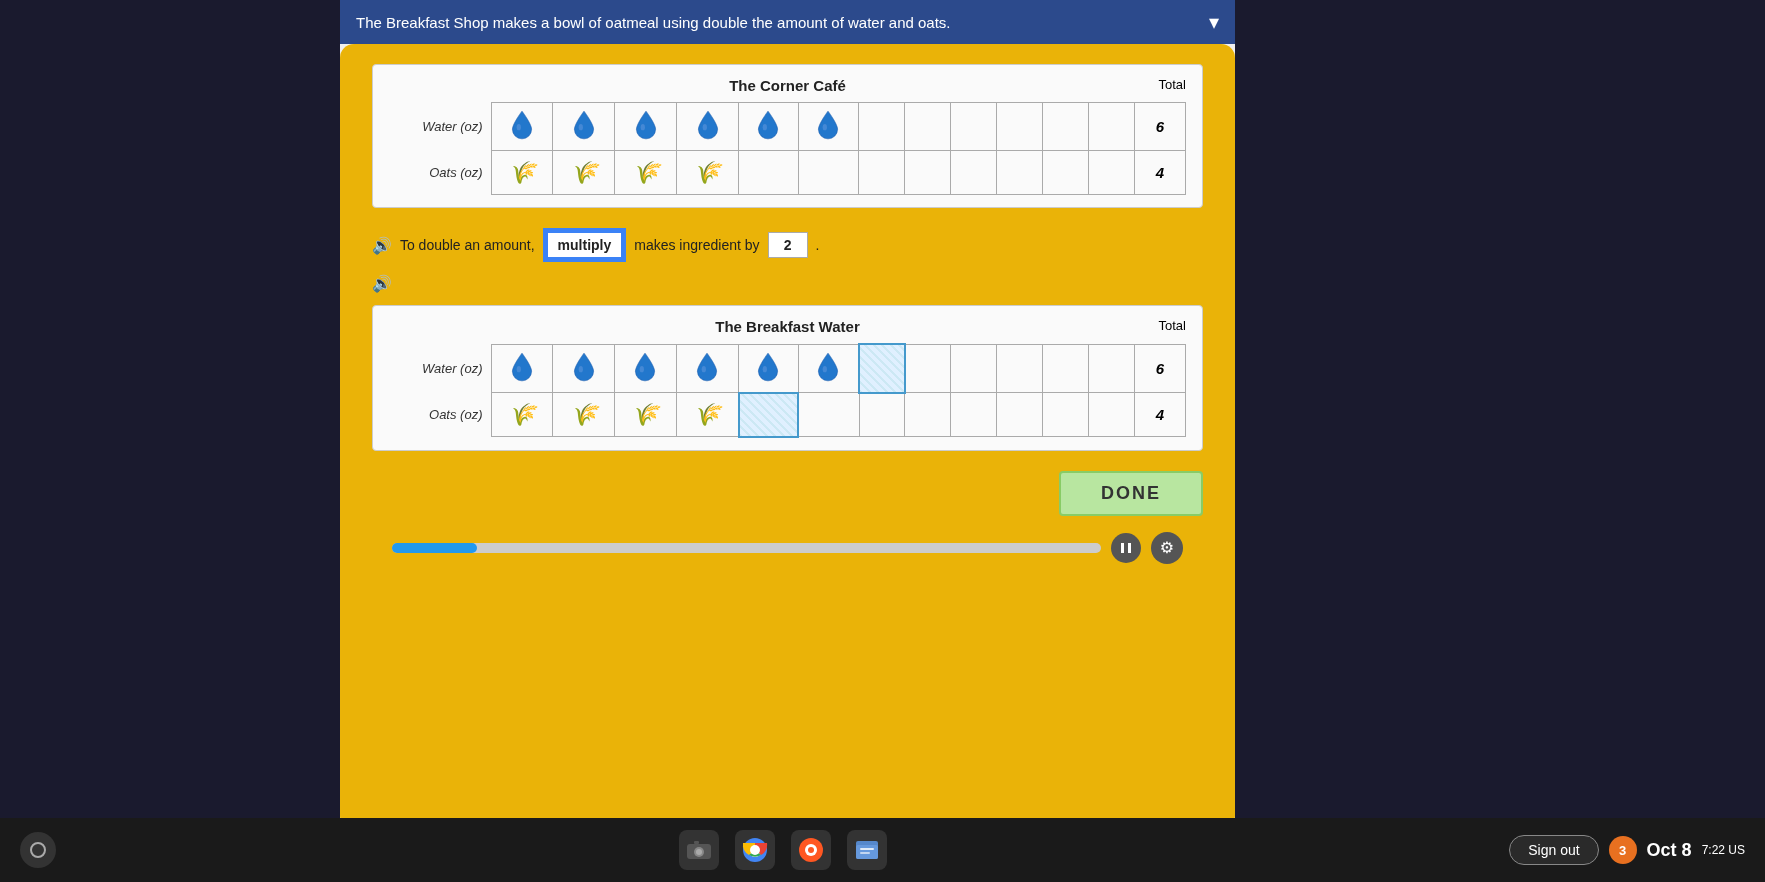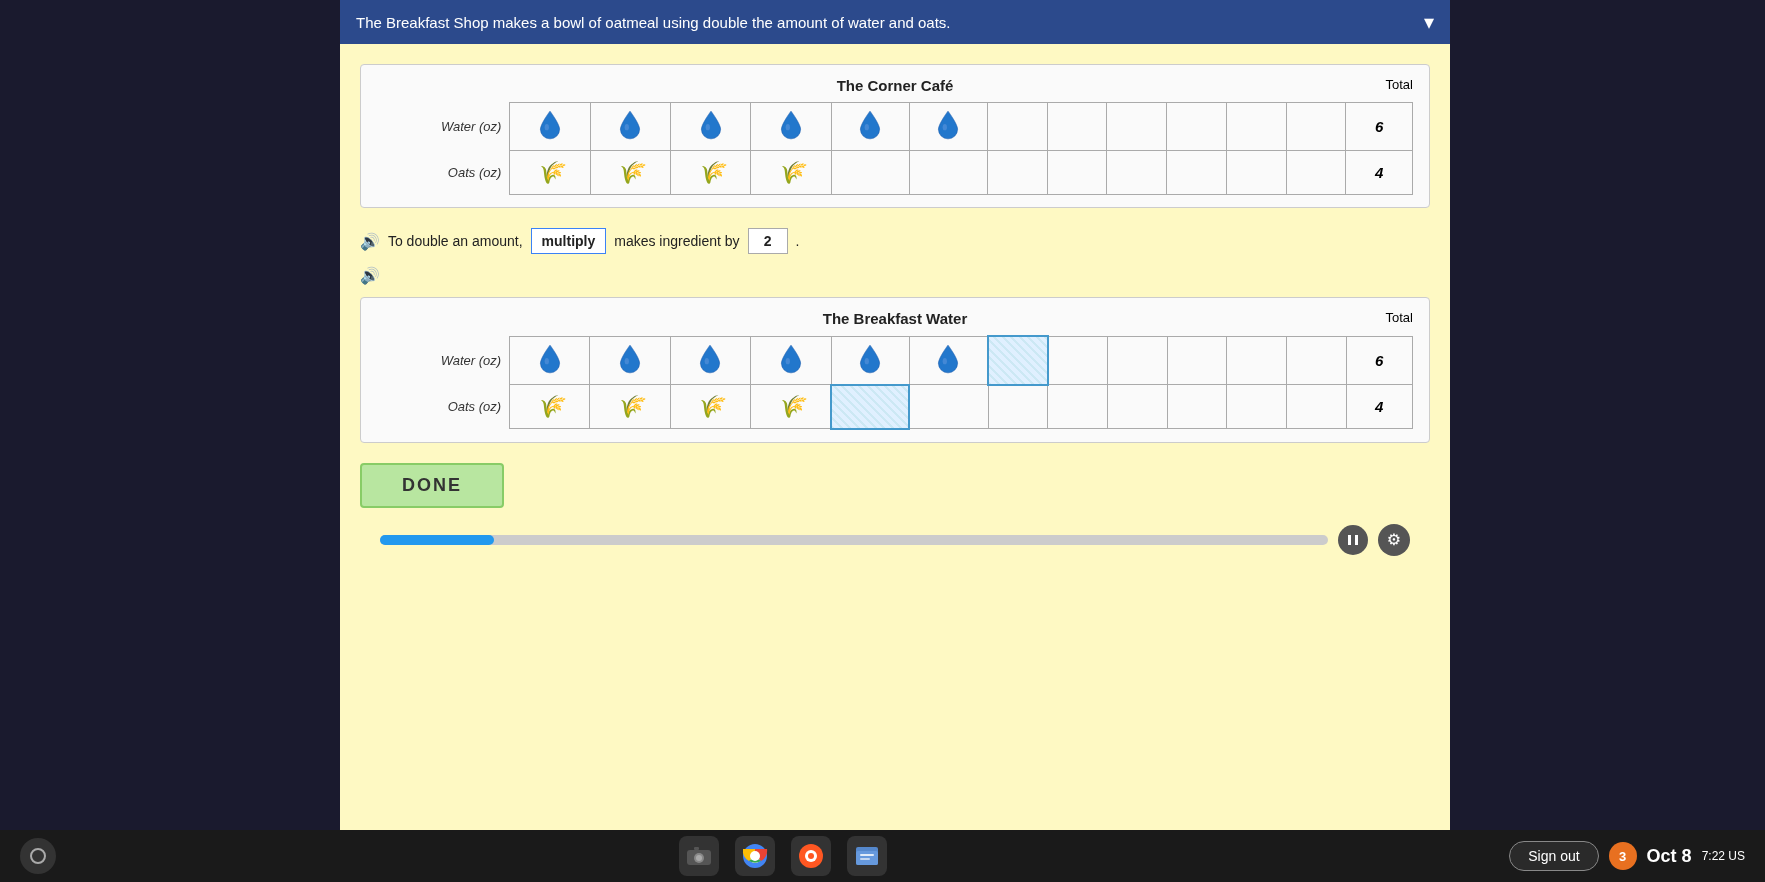--- a/index.html
+++ b/index.html
@@ -24,21 +24,21 @@
       right: 0; top: 0;
       width: 430px; height: 100%;
       background: #1a1a2e;
     }
 
     
     .main-content {
       position: absolute;
       left: 340px;
       top: 0;
-      width: 1110px;
+      width: 895px;
       height: 830px;
       background: #f0f0f0;
       overflow: hidden;
     }
 
     
     .header-bar {
       background: #2c4a8c;
       color: white;
       padding: 8px 16px;
@@ -49,24 +49,25 @@
       align-items: center;
       justify-content: space-between;
     }
     .header-bar .chevron-down {
       color: white;
       font-size: 20px;
       cursor: pointer;
     }
 
     .content-area {
-      padding: 20px 20px;
-      background: #fef9c3;
+      padding: 20px 32px;
+      background: #eab308;
       height: calc(100% - 44px);
       overflow-y: auto;
+      border-radius: 14px;
     }
 
     
     .table-container {
       background: #fafafa;
       border: 1px solid #ccc;
       border-radius: 4px;
       margin-bottom: 20px;
       padding: 12px 16px;
     }
@@ -141,21 +142,21 @@
     }
 
     .speaker-icon {
       color: #2255cc;
       font-size: 16px;
       cursor: pointer;
     }
 
     .highlight-box {
       background: white;
-      border: 1px solid #3b82f6;
+      border: 5px solid #3b82f6;
       padding: 4px 10px;
       font-weight: bold;
       font-size: 14px;
       min-width: 70px;
       text-align: center;
     }
 
     .number-box {
       background: white;
       border: 1px solid #aaa;
@@ -173,21 +174,21 @@
       position: relative;
     }
     .blue-cell-oats {
       background: #aad4e8;
       border: 2px solid #4499cc !important;
     }
 
     
     .done-btn-container {
       display: flex;
-      justify-content: flex-start;
+      justify-content: flex-end;
       margin: 16px 0;
     }
 
     .done-btn {
       background: #b8e6a0;
       border: 2px solid #88cc66;
       padding: 10px 40px;
       font-size: 18px;
       font-weight: bold;
       color: #333;
@@ -244,21 +245,21 @@
       font-size: 16px;
       cursor: pointer;
     }
 
     
     .taskbar {
       position: absolute;
       bottom: 0;
       left: 0;
       width: 100%;
-      height: 52px;
+      height: 64px;
       background: #1a1a1a;
       display: flex;
       align-items: center;
       justify-content: space-between;
       padding: 0 20px;
       z-index: 100;
     }
 
     .taskbar-left {
       display: flex;

